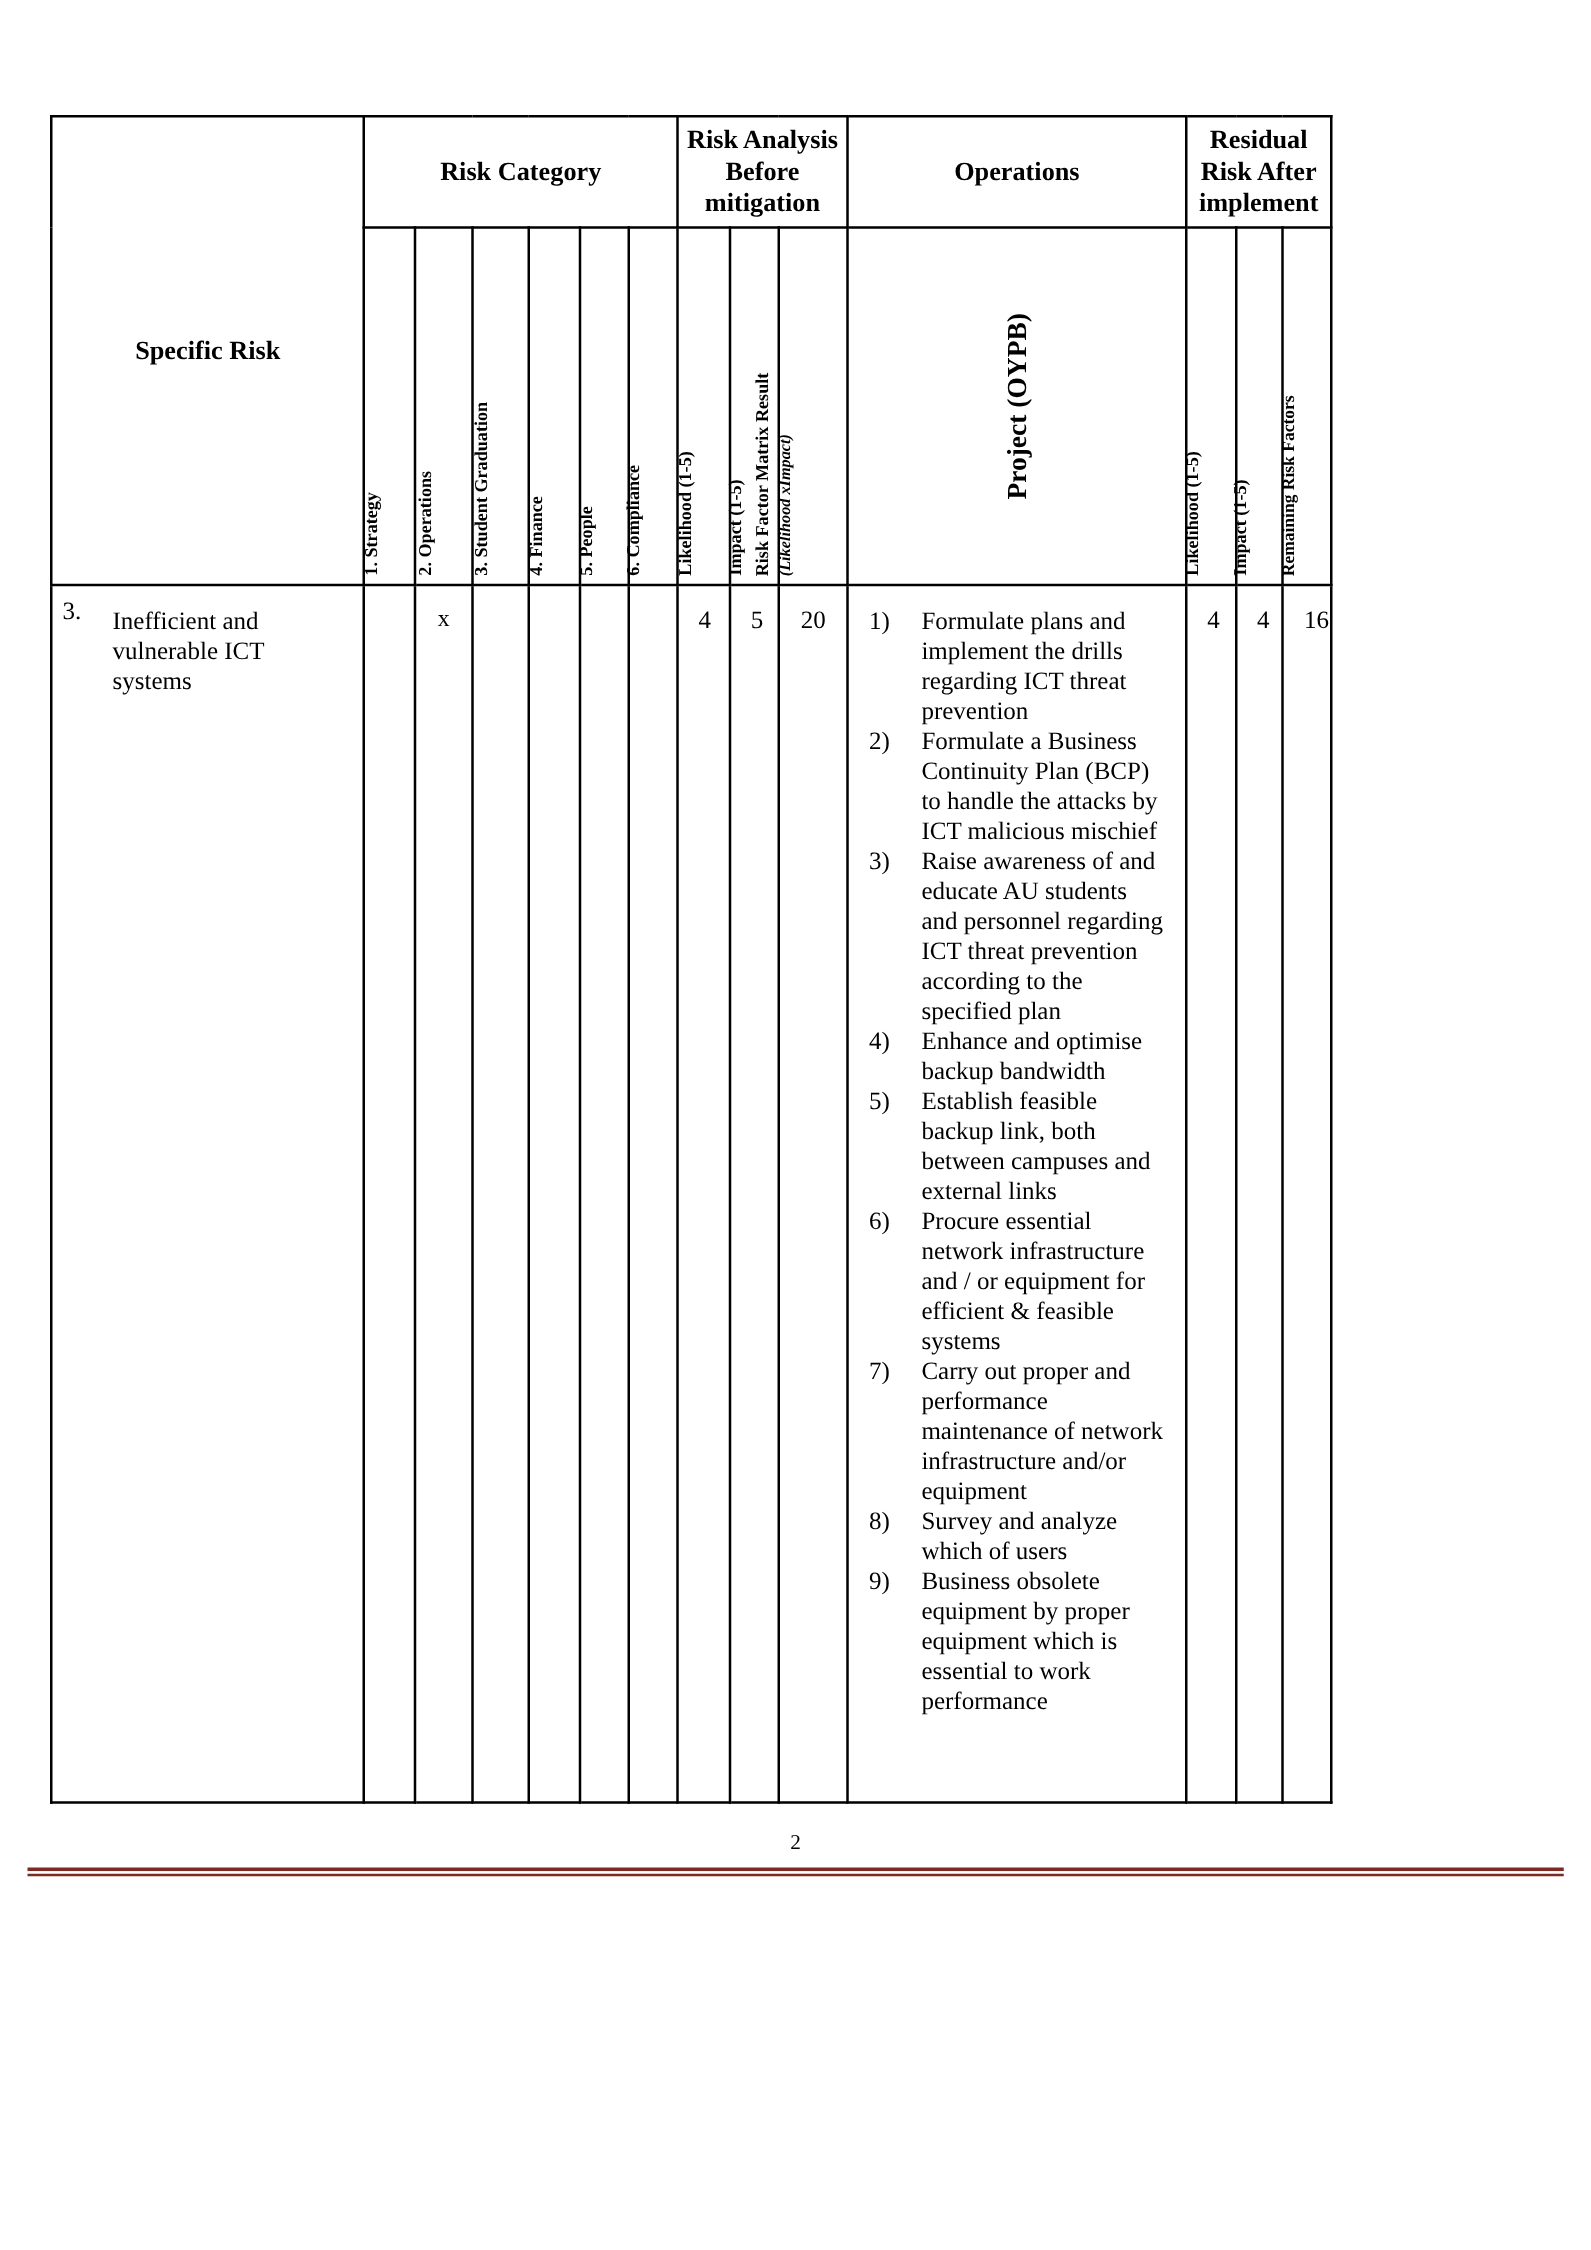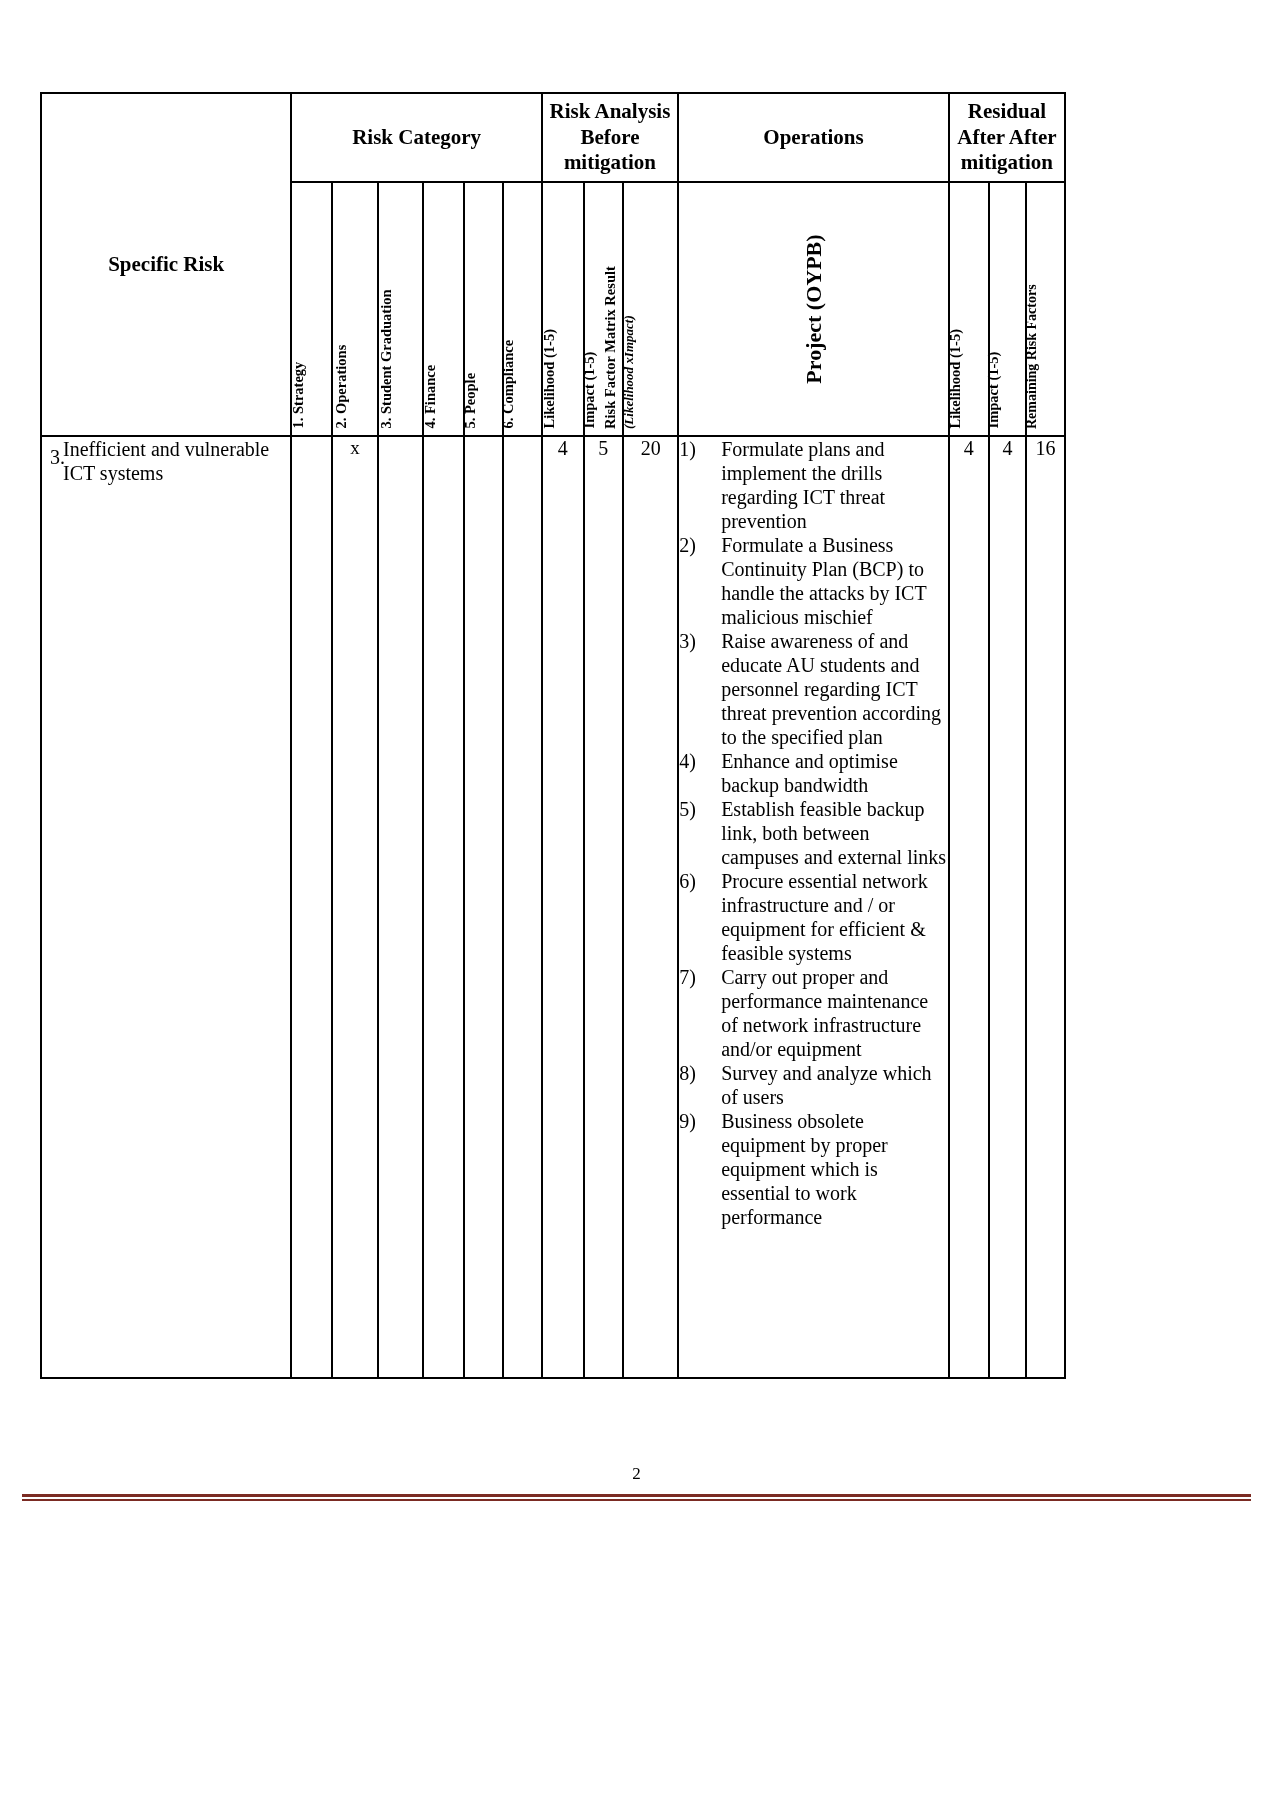--- a/index.html
+++ b/index.html
@@ -27,21 +27,21 @@
   .risk-table {
     position: absolute;
     left: 40px;
     top: 92px;
     width: 1026px;
     border-collapse: collapse;
     table-layout: fixed;
   }
   .risk-table td, .risk-table th {
     border: 2px solid #000000;
-    padding: 0;
+    padding: 16px;
     vertical-align: top;
     font-weight: normal;
   }
   .risk-table .grp {
     text-align: center;
     vertical-align: middle;
     font-weight: bold;
     font-size: 21px;
     line-height: 1.22;
     padding: 5px 4px;
@@ -113,21 +113,21 @@
     padding: 8px 6px 0 6px;
     position: relative;
   }
   .risk-name .num {
     position: absolute;
     left: 8px;
     top: 8px;
   }
   .risk-name .txt {
     display: block;
-    margin-left: 21px;
+    margin-left: 32px;
   }
   .mark-cell {
     text-align: center;
     font-size: 19px;
     padding-top: 8px;
   }
   .num-cell {
     text-align: center;
     font-size: 20px;
     padding-top: 8px;
@@ -206,21 +206,21 @@
         <col style="width:37px">
         <col style="width:38px">
     </colgroup>
     <tbody>
 
       <tr>
         <td class="specific-risk-head" rowspan="2">Specific Risk</td>
         <td class="grp" colspan="6">Risk Category</td>
         <td class="grp" colspan="3">Risk Analysis Before mitigation</td>
         <td class="grp">Operations</td>
-        <td class="grp" colspan="3">Residual After After mitigation</td>
+        <td class="grp" colspan="3">Residual Risk After implement</td>
       </tr>
 
       <tr>
         <td class="rot-cell">
           <span class="rot-inner">1. Strategy</span>
         </td>
         <td class="rot-cell">
           <span class="rot-inner">2. Operations</span>
         </td>
         <td class="rot-cell">

